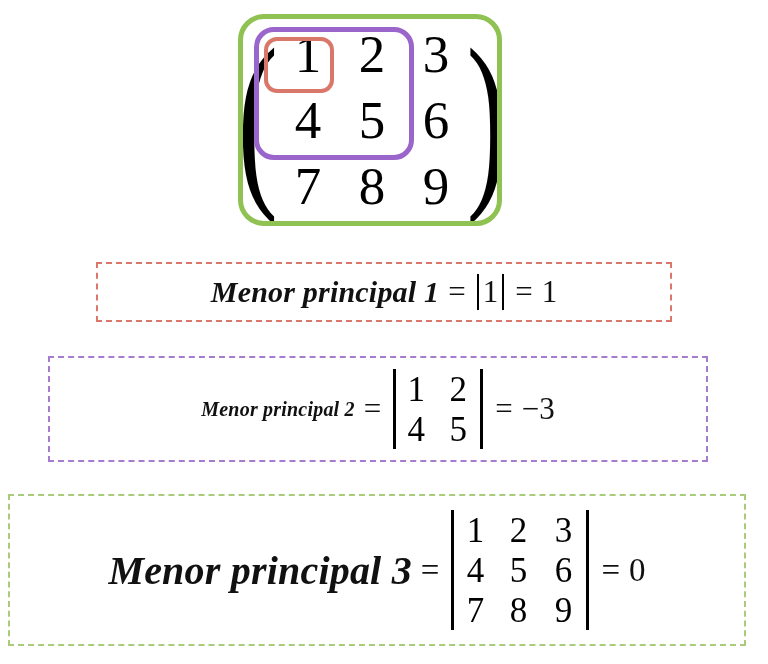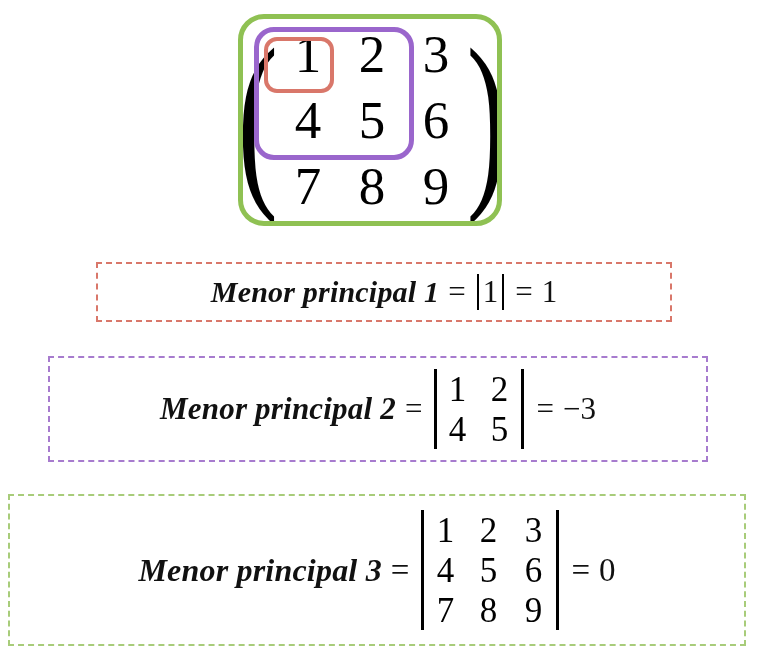--- a/index.html
+++ b/index.html
@@ -134,22 +134,22 @@
     white-space: nowrap;
   }
   .label-it {
     font-style: italic;
     font-weight: 700;
     font-family: "Liberation Serif", serif;
     font-size: 31px;
     letter-spacing: 0.2px;
   }
   #minor-box-1 .label-it { font-size: 30px; }
-  #minor-box-2 .label-it { font-size: 31px; }
-  #minor-box-3 .label-it { font-size: 32px; font-style: italic; }
+  #minor-box-2 .label-it { font-size: 20px; }
+  #minor-box-3 .label-it { font-size: 40px; font-style: italic; }
 
   .op {
     font-family: "Liberation Serif", serif;
     font-size: 31px;
     padding: 0 9px;
   }
   .num {
     font-family: "Liberation Serif", serif;
     font-size: 31px;
   }

